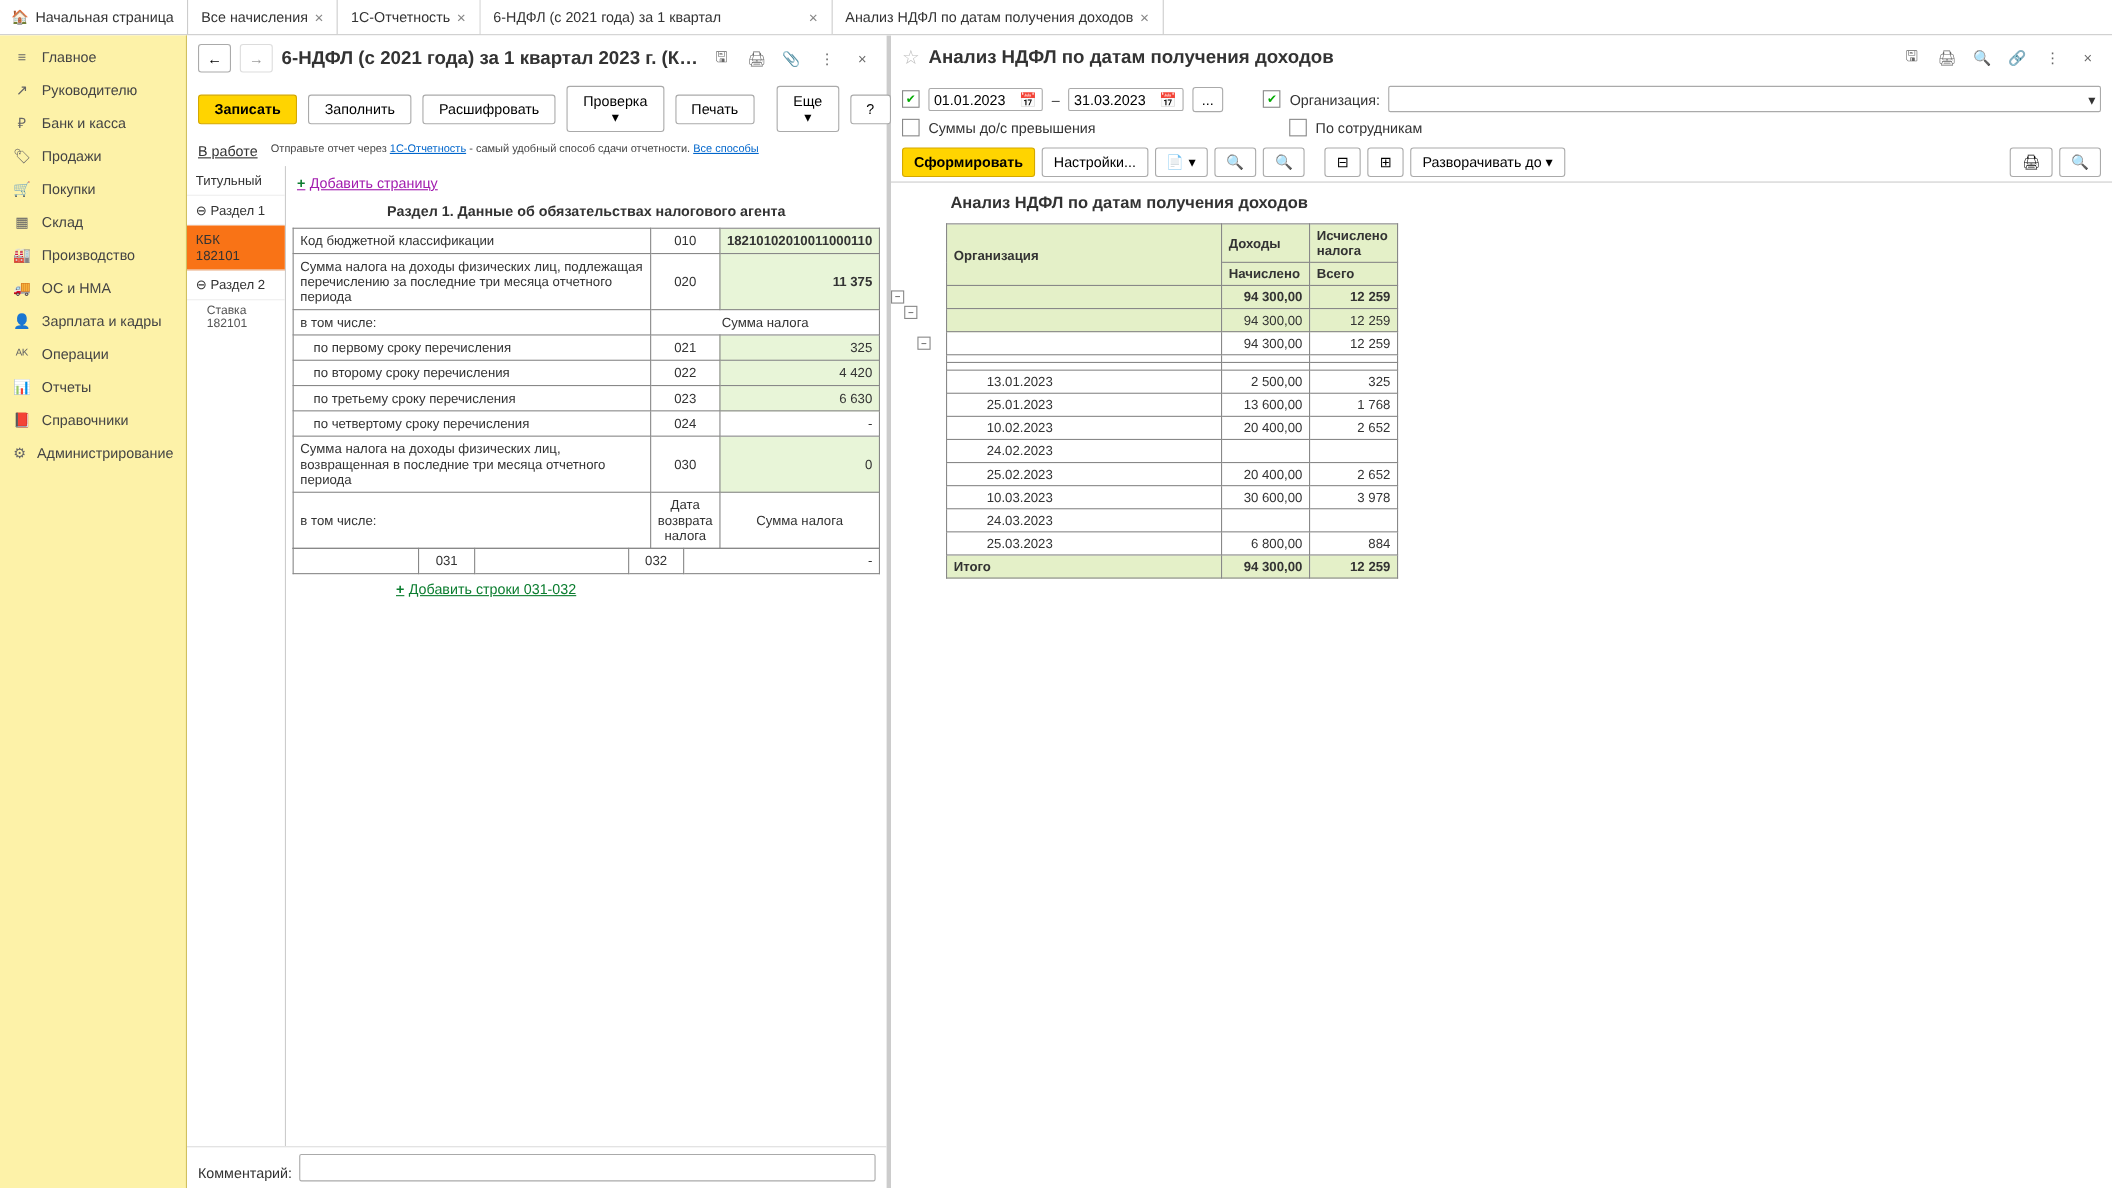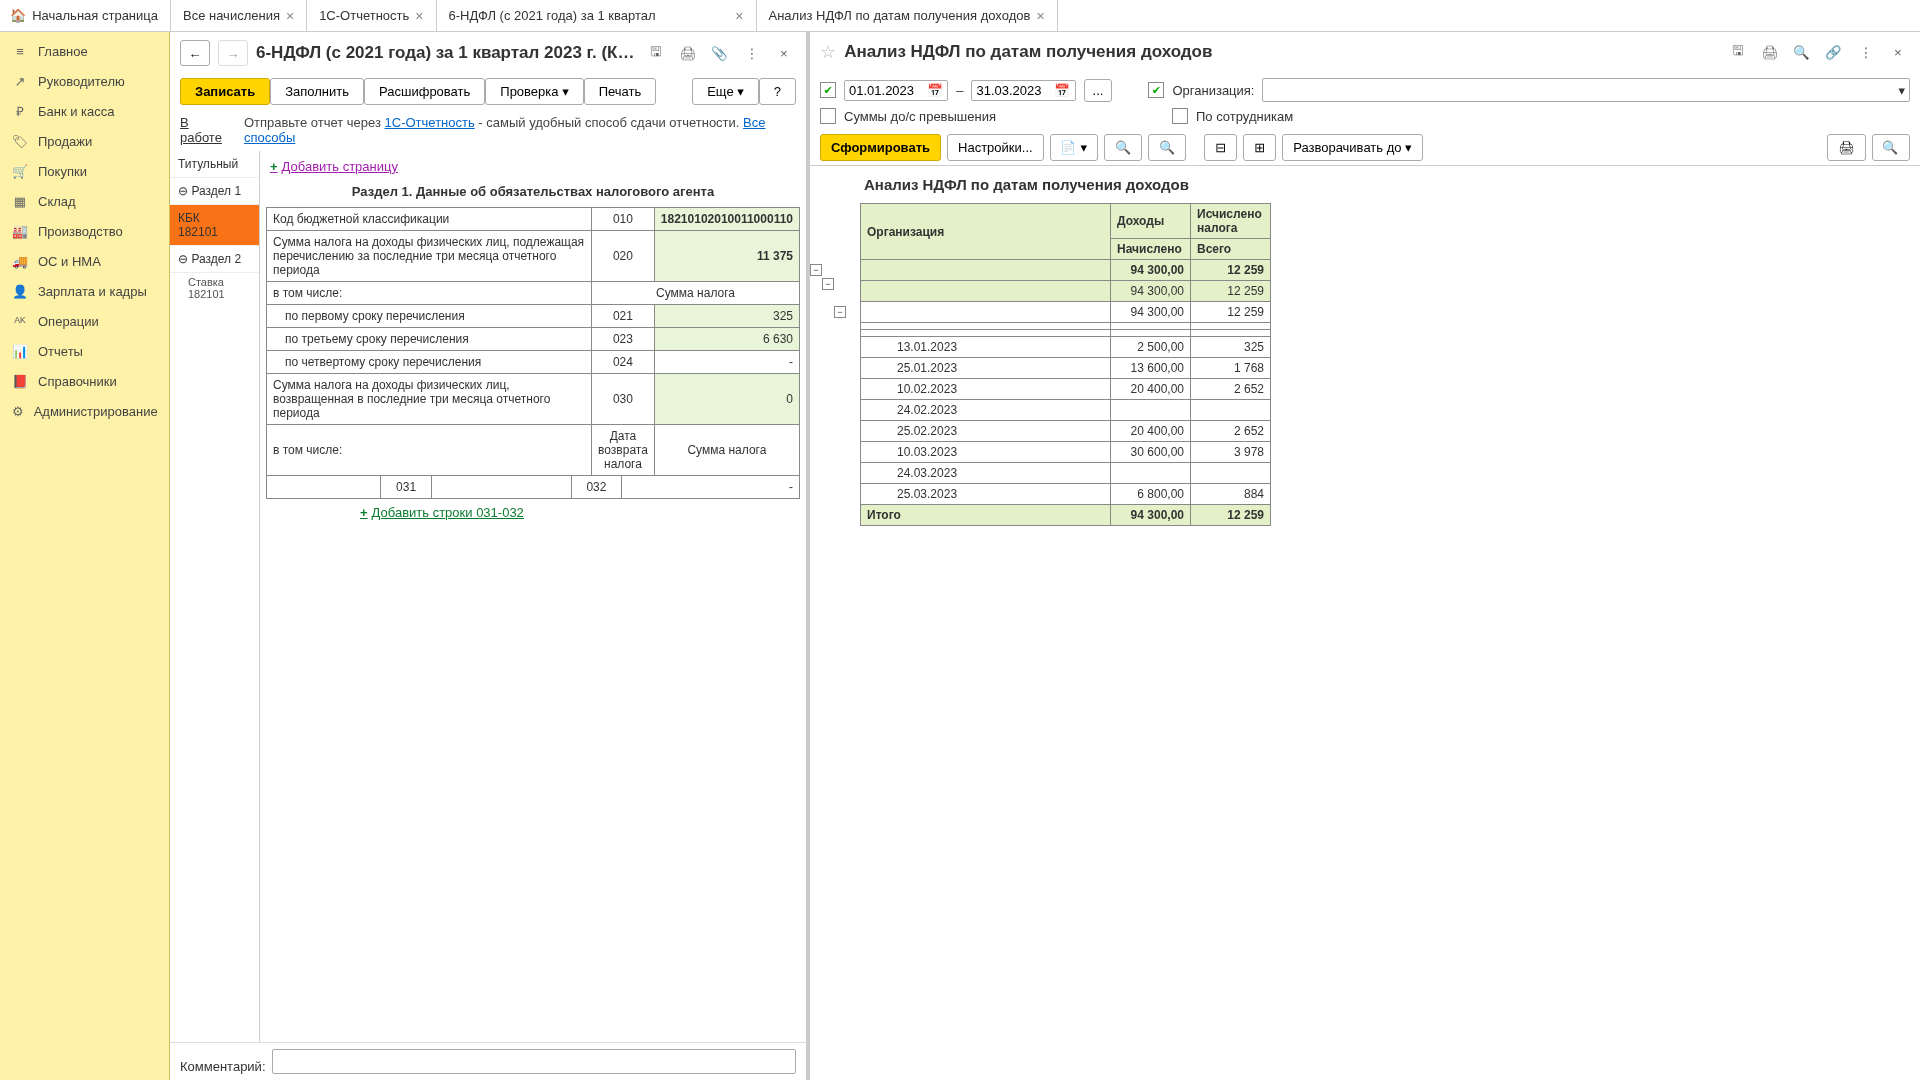--- a/index.html
+++ b/index.html
@@ -14,29 +14,29 @@
 .sidebar { width: 170px; background: #fdf2a8; border-right: 1px solid #d0c060; display: flex; flex-direction: column; padding-top: 4px; }
 .sidebar-item { display: flex; align-items: center; padding: 7px 12px; gap: 10px; cursor: pointer; color: #444; }
 .sidebar-icon { width: 16px; height: 16px; display: inline-flex; align-items: center; justify-content: center; color: #666; }
 .content { flex: 1; display: flex; overflow: hidden; }
 .panel-left { width: 640px; display: flex; flex-direction: column; border-right: 4px solid #ccc; }
 .panel-right { flex: 1; display: flex; flex-direction: column; }
 .panel-header { display: flex; align-items: center; padding: 8px 10px; gap: 8px; }
 .panel-header h2 { font-size: 17px; font-weight: bold; flex: 1; white-space: nowrap; overflow: hidden; text-overflow: ellipsis; }
 .icon-btn { width: 24px; height: 24px; display: inline-flex; align-items: center; justify-content: center; border: none; background: transparent; cursor: pointer; color: #666; border-radius: 3px; }
 .nav-btn { width: 30px; height: 26px; border: 1px solid #aaa; background: #fff; border-radius: 3px; display: inline-flex; align-items: center; justify-content: center; cursor: pointer; }
-.toolbar { display: flex; align-items: center; padding: 4px 10px; gap: 0; }
+.toolbar { display: flex; align-items: center; padding: 4px 10px; gap: 10px; }
 .btn { padding: 5px 14px; border: 1px solid #aaa; background: #fff; border-radius: 3px; cursor: pointer; font-size: 13px; }
 .btn-primary { background: #ffd400; border-color: #d4a800; font-weight: bold; }
 .btn-green { background: #ffd400; border-color: #d4a800; font-weight: bold; }
 .spacer { flex: 1; }
 .info-row { display: flex; padding: 6px 10px; gap: 12px; align-items: flex-start; }
 .status-box { font-size: 13px; }
 .status-box .status-label { text-decoration: underline; }
-.info-text { font-size: 13px; color: #444; }
+.info-text { font-size: 10px; color: #444; }
 .info-text a { color: #0066cc; text-decoration: underline; }
 .doc-body { display: flex; flex: 1; overflow: hidden; }
 .section-nav { width: 90px; border-right: 1px solid #ccc; background: #fff; overflow: hidden; }
 .section-item { padding: 6px 8px; font-size: 12px; cursor: pointer; border-bottom: 1px solid #eee; }
 .section-item.active { background: #f97316; }
 .section-sub { padding: 3px 8px 3px 18px; font-size: 11px; color: #555; }
 .form-area { flex: 1; overflow: auto; padding: 6px 6px; position: relative; }
 .add-page { color: #a21caf; text-decoration: underline; font-size: 13px; padding: 2px 4px; display: inline-block; }
 .add-page::before { content: "+"; color: #0b7d2f; margin-right: 4px; font-weight: bold; }
 .section-title { text-align: center; font-weight: bold; padding: 8px; font-size: 13px; }
@@ -218,20 +218,25 @@
               <tr>
                 <td>в том числе:</td>
                 <td class="hdr" colspan="2">Сумма налога</td>
               </tr>
               <tr>
                 <td style="padding-left:18px">по первому сроку перечисления</td>
                 <td class="code">021</td>
                 <td class="val">325</td>
               </tr>
               <tr>
+                <td style="padding-left:18px">по второму сроку перечисления</td>
+                <td class="code">022</td>
+                <td class="val">4 420</td>
+              </tr>
+              <tr>
                 <td style="padding-left:18px">по третьему сроку перечисления</td>
                 <td class="code">023</td>
                 <td class="val">6 630</td>
               </tr>
               <tr>
                 <td style="padding-left:18px">по четвертому сроку перечисления</td>
                 <td class="code">024</td>
                 <td class="val-plain">-</td>
               </tr>
               <tr>

